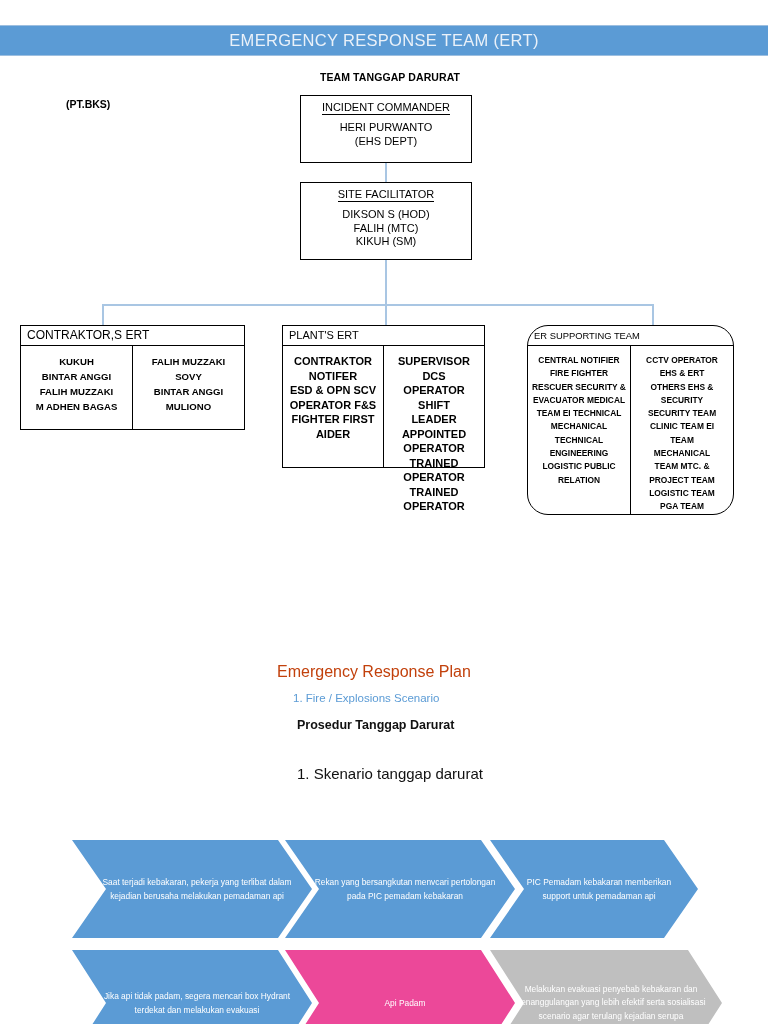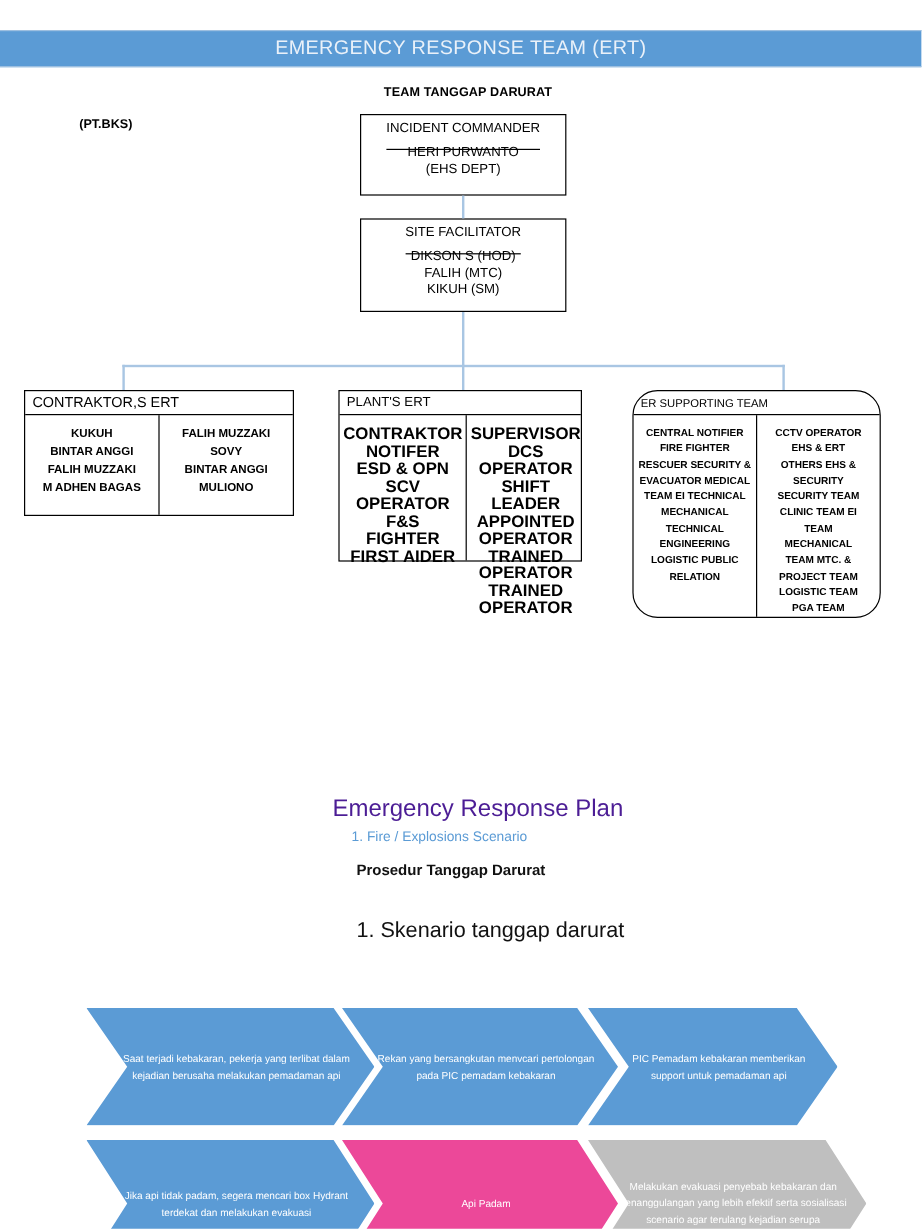--- a/index.html
+++ b/index.html
@@ -65,21 +65,21 @@
     box-sizing: border-box;
   }
   .obox .hdr {
     text-align: center;
     font-size: 11px;
     padding-top: 5px;
     padding-bottom: 2px;
   }
   .obox .hdr span {
     border-bottom: 1.3px solid #000;
-    padding-bottom: 11px;
+    padding-bottom: 1px;
   }
   .obox .body {
     text-align: center;
     font-size: 11px;
     line-height: 13.5px;
     padding-top: 6px;
   }
 
   
   #box-incident-commander { left: 300px; top: 95px; width: 172px; height: 68px; }
@@ -117,54 +117,54 @@
     box-sizing: border-box;
   }
   .sbox .col + .col { border-left: 1.5px solid #000; }
 
   #box-contractors-ert { left: 20px; top: 325px; width: 225px; height: 105px; }
   #box-contractors-ert .sbox-title { font-size: 12px; font-weight: normal; }
   #box-contractors-ert .col { font-size: 9.6px; line-height: 15px; }
 
   #box-plants-ert { left: 282px; top: 325px; width: 203px; height: 143px; }
   #box-plants-ert .sbox-title { font-size: 11px; }
-  #box-plants-ert .col { font-size: 14px; line-height: 14.5px; }
+  #box-plants-ert .col { font-size: 11px; line-height: 14.5px; }
 
   #box-er-supporting-team { left: 527px; top: 325px; width: 207px; height: 190px; border-radius: 21px; }
   #box-er-supporting-team .sbox-title { font-size: 9.4px; }
   #box-er-supporting-team .col { font-size: 8.4px; line-height: 13.3px; }
 
   
   .conn {
     position: absolute;
     background: #A9C6E3;
   }
   #conn-ic-sf  { left: 385px; top: 163px; width: 1.5px; height: 19px; }
   #conn-sf-down{ left: 385px; top: 260px; width: 1.5px; height: 45px; }
   #conn-hbar   { left: 102px; top: 304px; width: 552px; height: 1.5px; }
   #conn-left   { left: 102px; top: 304px; width: 1.5px; height: 21px; }
   #conn-mid    { left: 385px; top: 304px; width: 1.5px; height: 21px; }
   #conn-right  { left: 652px; top: 304px; width: 1.5px; height: 21px; }
 
   
   #erp-title {
     position: absolute; left: 277px; top: 663px;
-    font-size: 20px; color: #4c1d95;
+    font-size: 16px; color: #c2410c;
   }
   #erp-sub {
     position: absolute; left: 293px; top: 692px;
     font-size: 11.5px; color: #5B9BD5;
   }
   #erp-prosedur {
     position: absolute; left: 297px; top: 718px;
     font-size: 12.5px; font-weight: bold; color: #111;
   }
   #erp-skenario {
     position: absolute; left: 297px; top: 765px;
-    font-size: 18px; color: #111;
+    font-size: 15px; color: #111;
   }
 
   
   .chevron {
     position: absolute;
     display: flex;
     align-items: center;
     justify-content: center;
     text-align: center;
     color: #ffffff;

